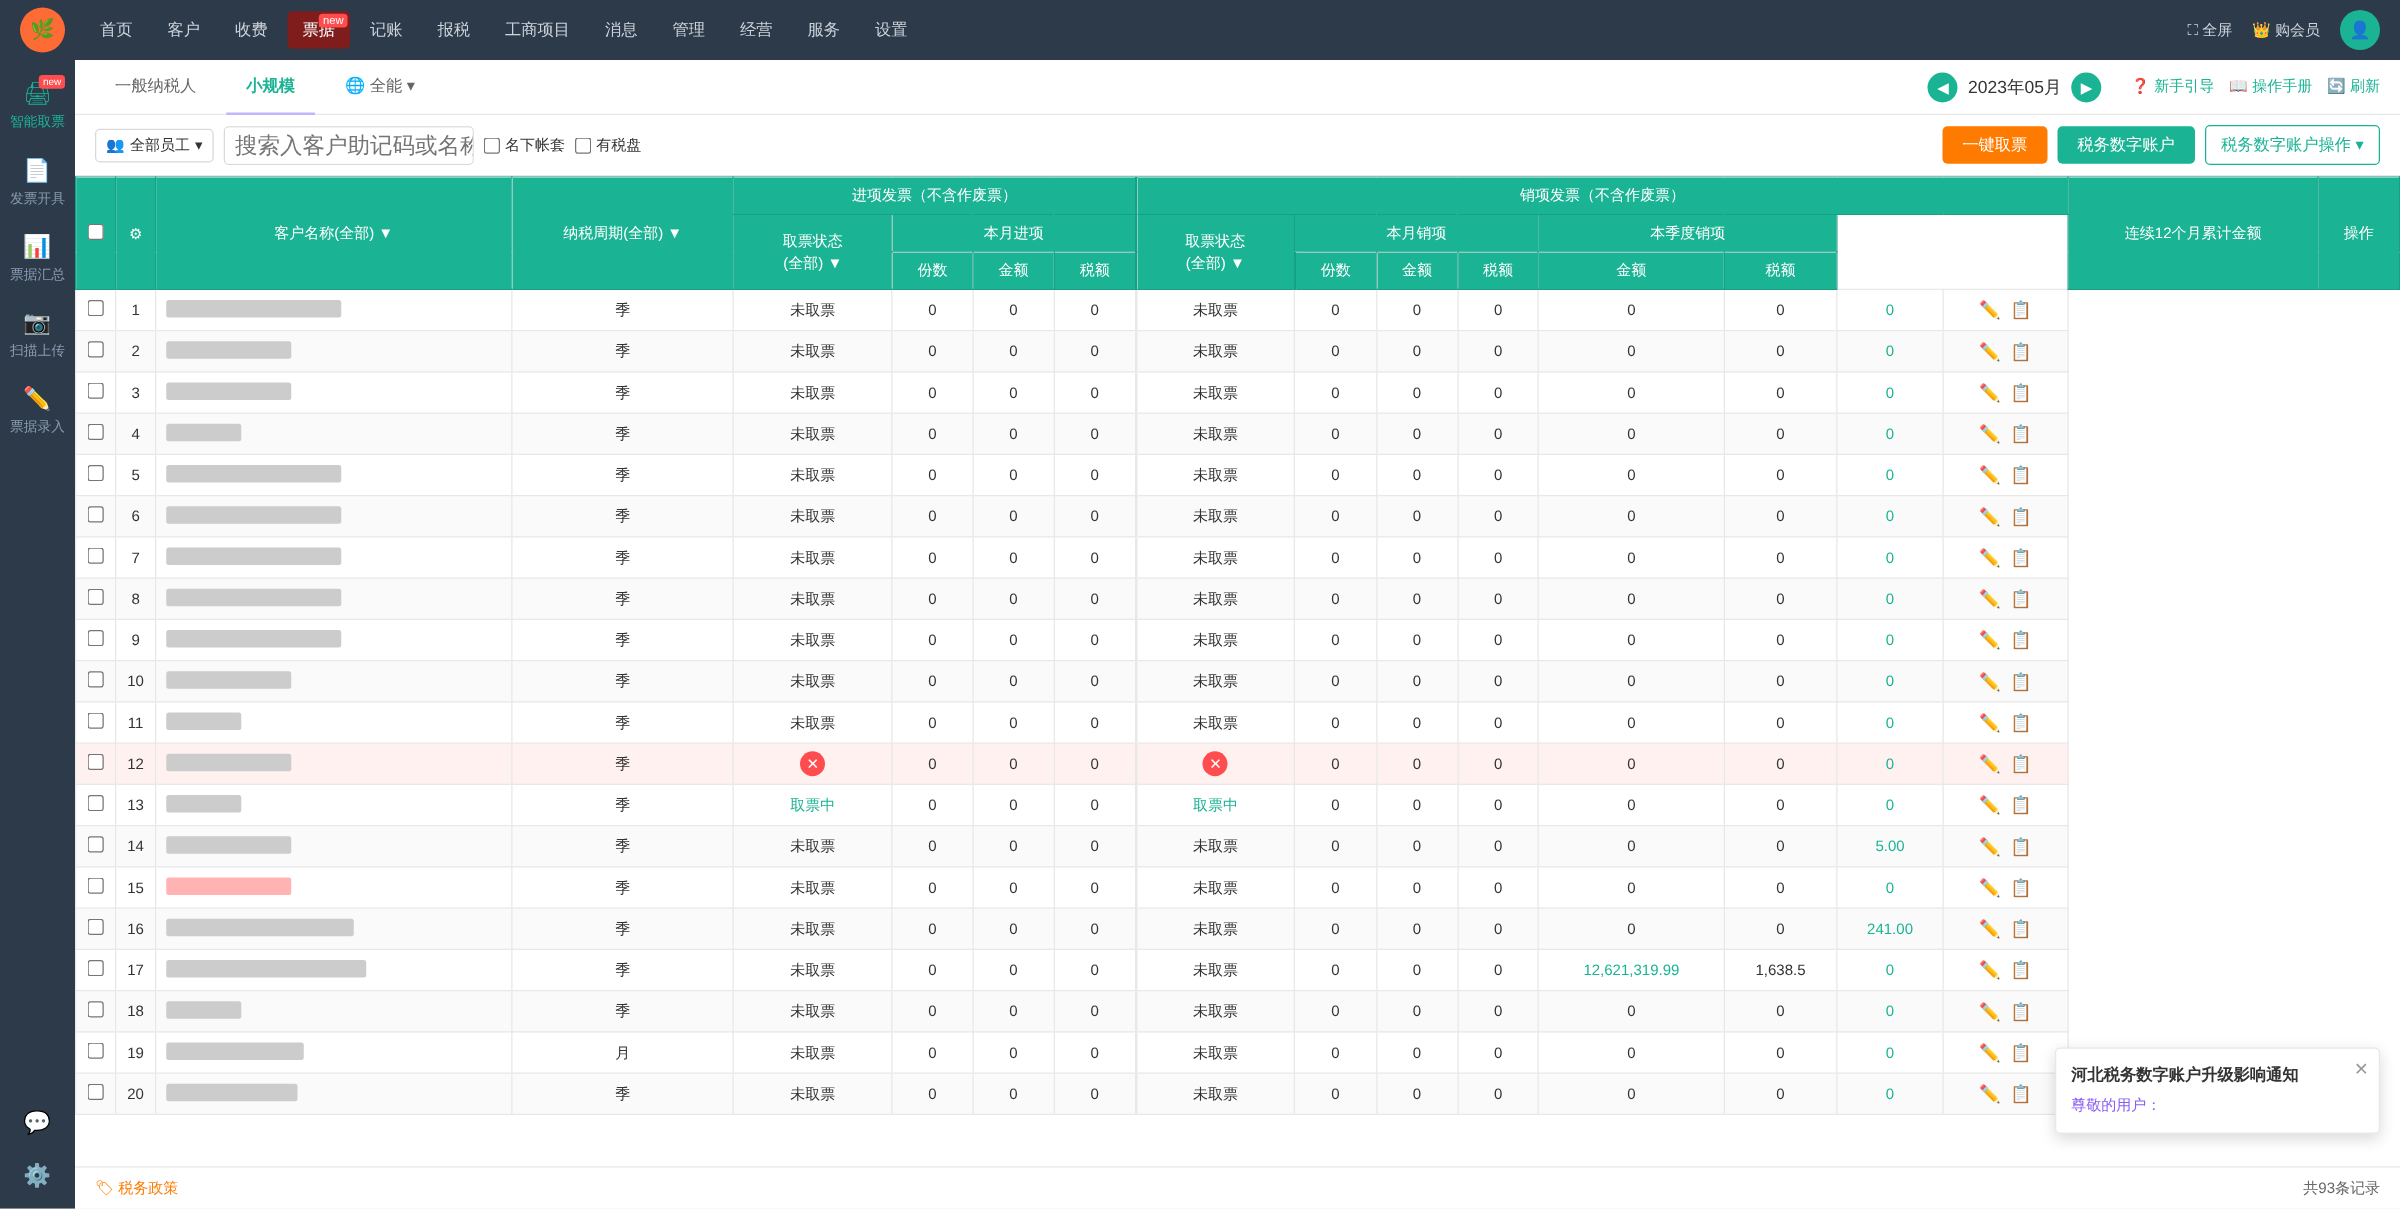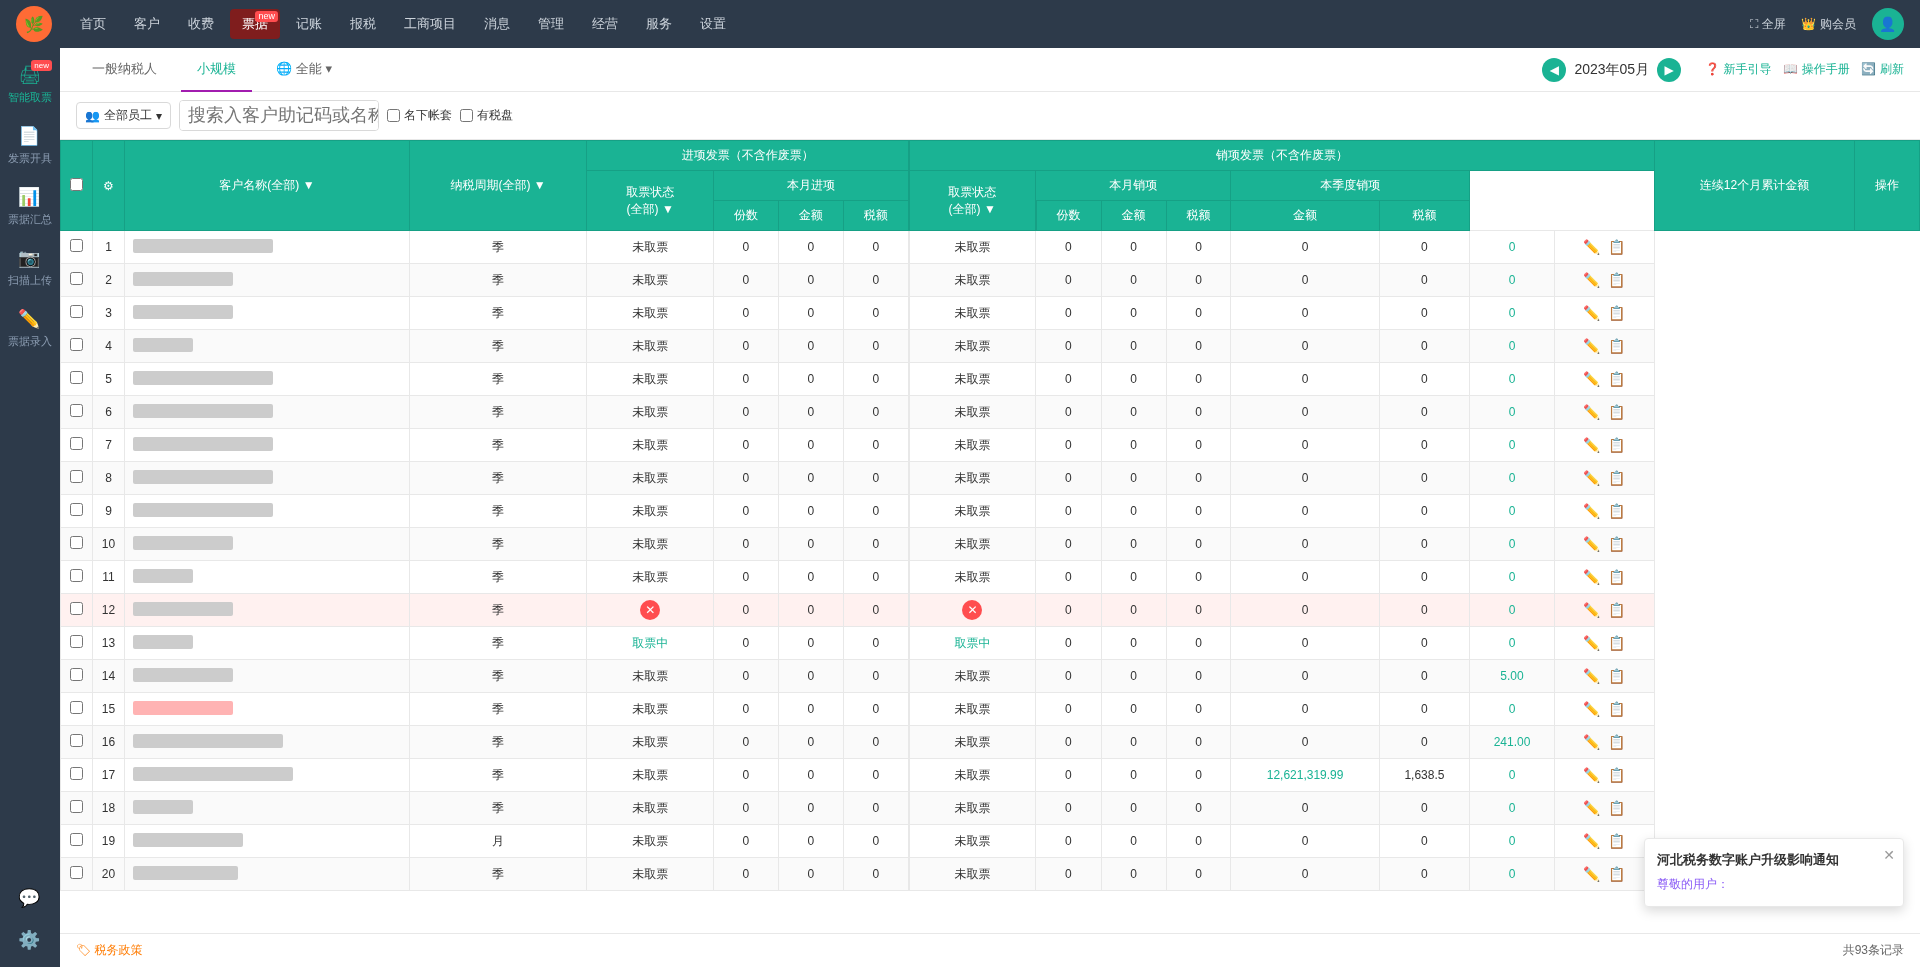--- a/index.html
+++ b/index.html
@@ -162,22 +162,22 @@
     .sub-tab {
       padding: 12px 16px;
       cursor: pointer;
       color: #666;
       font-size: 13px;
       border-bottom: 2px solid transparent;
       white-space: nowrap;
     }
     .sub-tab.active {
       color: #1ab394;
-      border-bottom: 2px solid #a21caf;
-      font-weight: 400;
+      border-bottom: 2px solid #c4b5fd;
+      font-weight: 700;
     }
     .sub-tab-icon {
       display: inline-flex;
       align-items: center;
       gap: 4px;
     }
 
     .month-nav {
       display: flex;
       align-items: center;
@@ -522,20 +522,27 @@
       <div class="search-input-wrap">
         <input type="text" placeholder="搜索入客户助记码或名称" style="">
         <button class="search-btn">🔍</button>
       </div>
       <label class="checkbox-label">
         <input type="checkbox" style=""> 名下帐套
       </label>
       <label class="checkbox-label">
         <input type="checkbox" style=""> 有税盘
       </label>
+      <div class="toolbar-right">
+        <button class="btn-primary">一键取票</button>
+        <button class="btn-teal">税务数字账户</button>
+        <button class="btn-teal-outline">
+          <span>税务数字账户操作 ▾</span>
+        </button>
+      </div>
     </div>
 
     <div class="table-container">
       <table>
         <thead>
           <tr>
             <th rowspan="3" class="col-checkbox"><input type="checkbox" style=""></th>
             <th rowspan="3" class="col-setting">⚙</th>
             <th rowspan="3" style="min-width:180px;">客户名称(全部) ▼</th>
             <th rowspan="3" style="min-width:70px;">纳税周期(全部) ▼</th>

